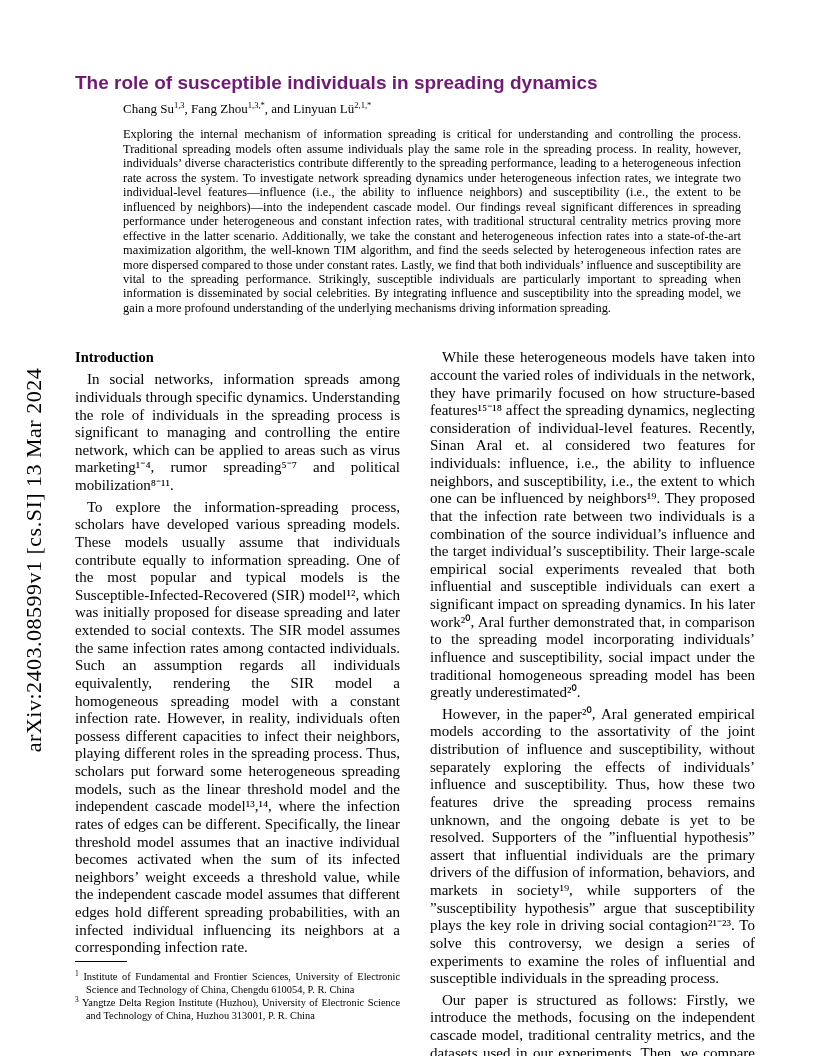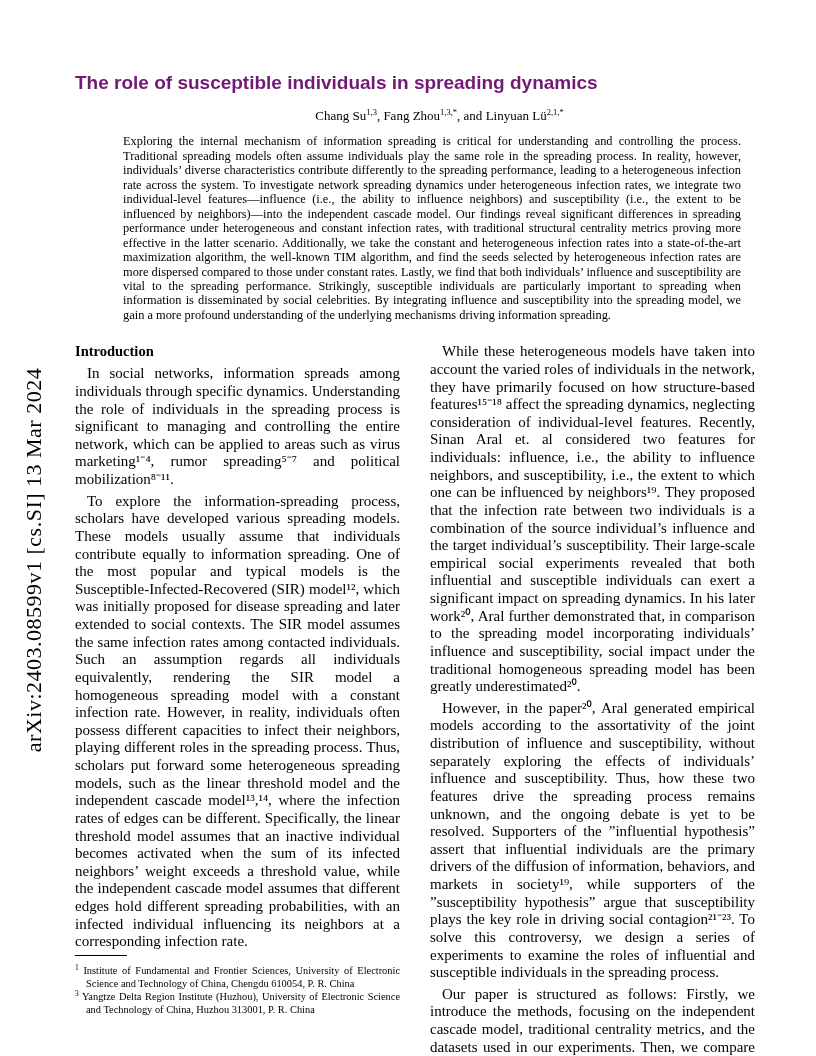--- a/index.html
+++ b/index.html
@@ -37,42 +37,41 @@
   }
   .title {
     margin: 0;
     font-family: "Liberation Sans", sans-serif;
     font-weight: bold;
     font-size: 19px;
     line-height: 1.15;
     color: #701a75;
   }
   .authors {
-    margin: 14px 0 0 48px;
+    margin: 7px 0 0 48px;
     font-size: 13px;
     line-height: 1.2;
-    text-align: center;
   }
   .authors .sup {
     font-size: 8.5px;
     vertical-align: super;
     line-height: 0;
   }
   .abstract {
     margin: 11px 0 0 48px;
     width: 618px;
     font-size: 12.4px;
     line-height: 1.165;
     text-align: justify;
     hyphens: auto;
   }
   .columns {
     display: flex;
     gap: 30px;
-    margin-top: 21px;
+    margin-top: 34px;
     height: 594px;
   }
   .col {
     width: 325px;
     display: flex;
     flex-direction: column;
   }
   .section-heading {
     margin: 0 0 5px 0;
     font-family: "Liberation Serif", serif;

